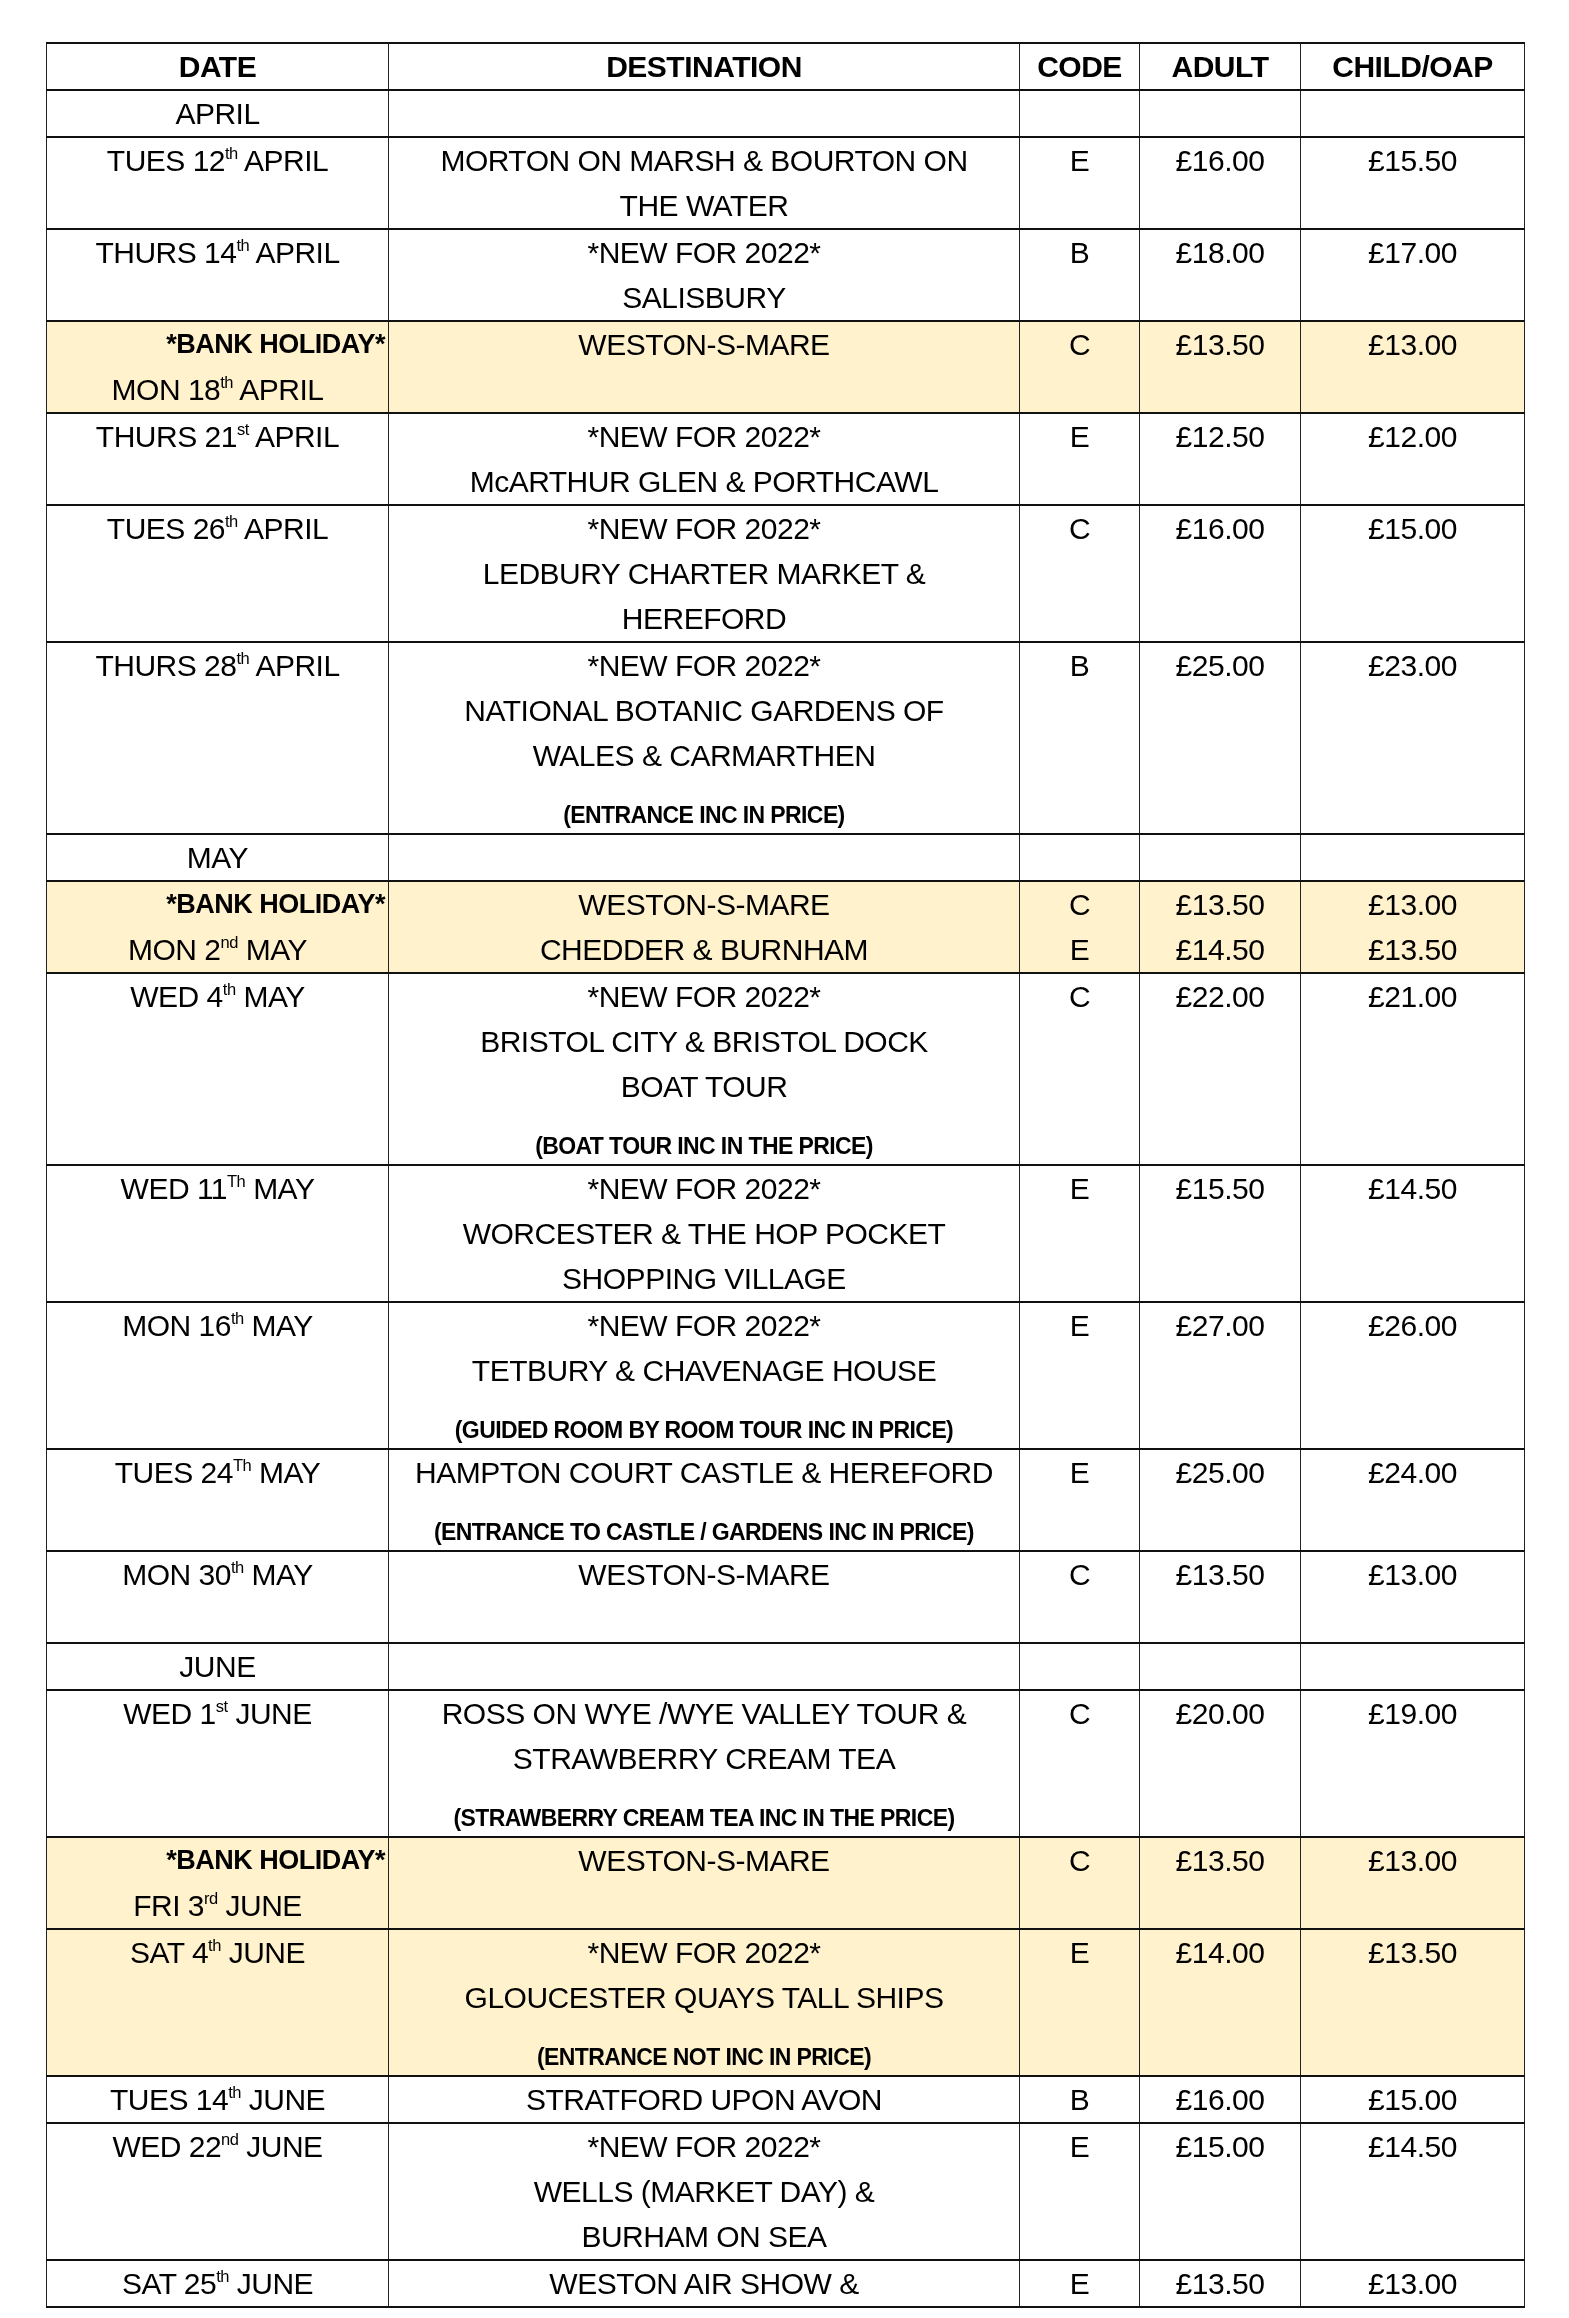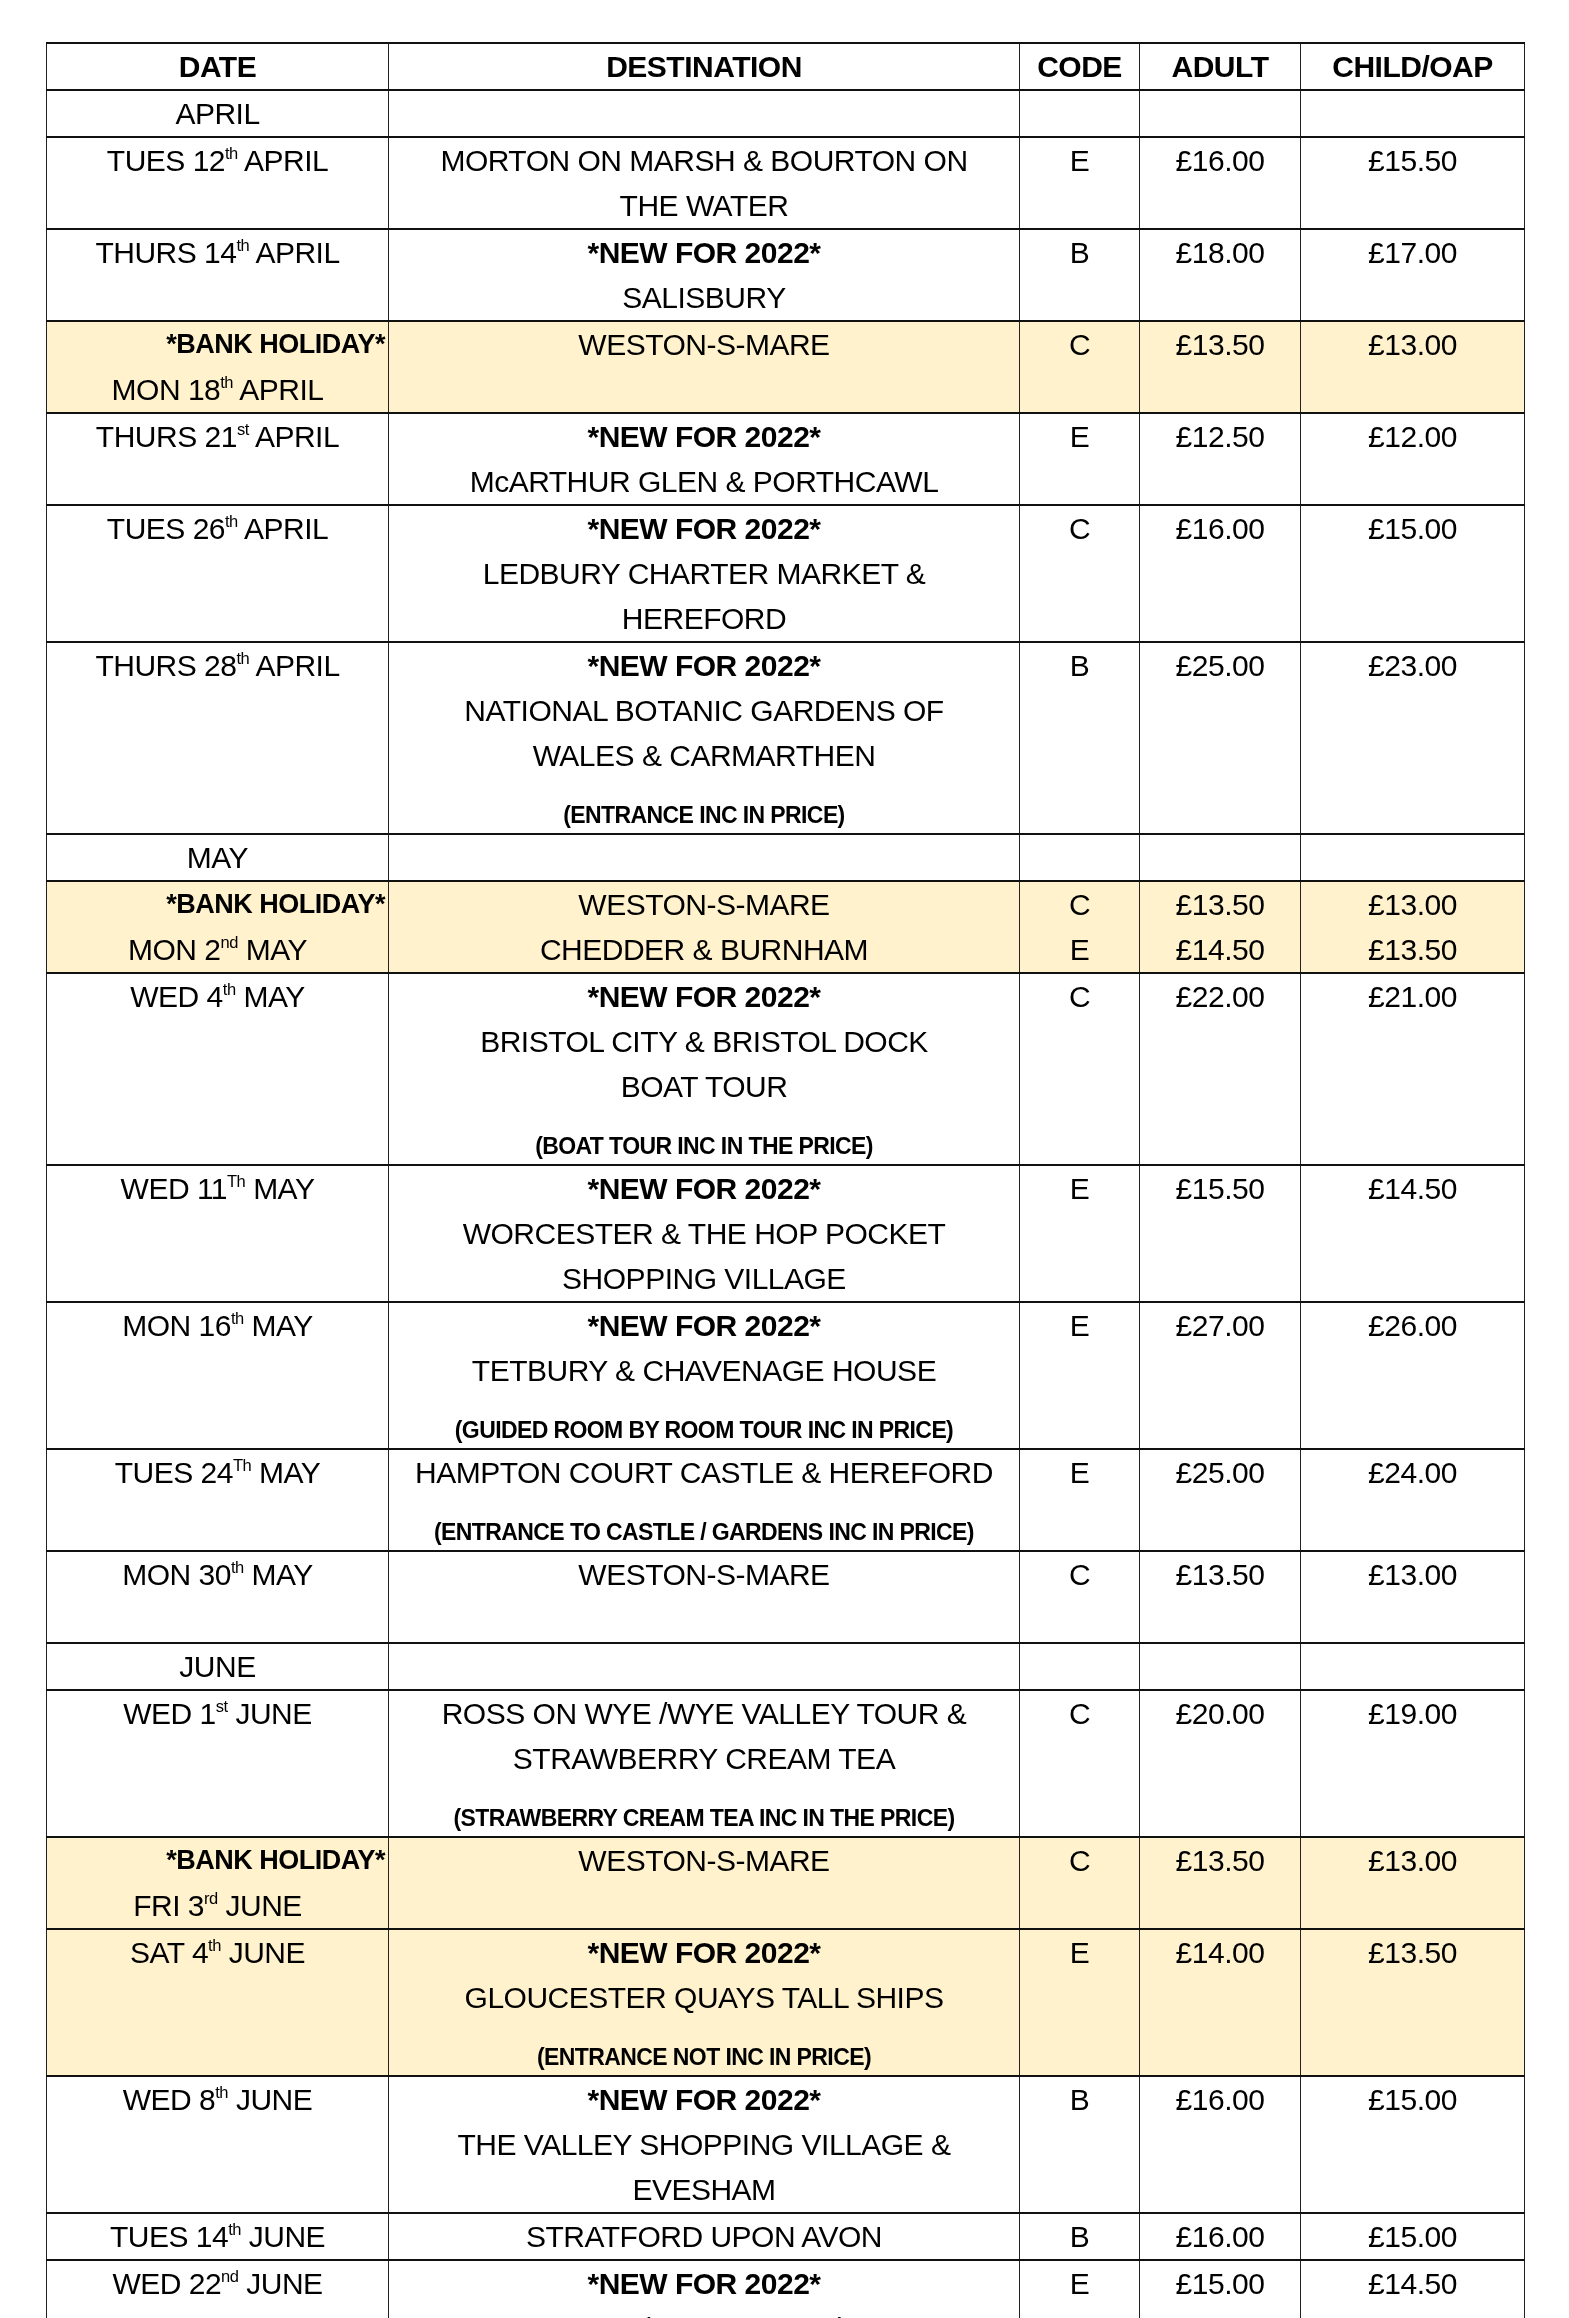--- a/index.html
+++ b/index.html
@@ -16,21 +16,21 @@
   table.schedule col.c-child { width: 224px; }
   table.schedule td, table.schedule th {
     border-left: 1.2px solid #222; border-right: 1.2px solid #222;
     border-top: 2px solid #111; border-bottom: 2px solid #111;
     text-align: center; vertical-align: top; padding: 0 3.1px;
     font-size: 30px; line-height: 45px; letter-spacing: -0.5px;
     font-weight: normal; white-space: nowrap; overflow: hidden;
   }
   table.schedule th { font-weight: bold; height: 45px; margin-left: 48px; }
   tr.hl td { background: #FFF2CC; }
-  .b { font-weight: bold; }
+  .b { font-weight: normal; }
   .month { font-weight: bold; }
   .note { font-weight: bold; font-size: 23px; line-height: 35px; letter-spacing: -0.6px; display: block; margin-top: 20px; }
   .line { display: block; }
   .bh { font-weight: bold; font-size: 27px; display: block; text-align: right; }
   sup { font-size: 0.55em; line-height: 0; vertical-align: 0.75em; margin-top: 28px; }
   .spacer { display: block; height: 45px; }
 </style>
 </head>
 <body>
 
@@ -351,39 +351,20 @@
         </td>
         <td>
           <span class="line">£14.00</span>
         </td>
         <td>
           <span class="line">£13.50</span>
         </td>
       </tr>
       <tr>
         <td>
-          <span class="line">WED  8<sup>th</sup> JUNE</span>
-        </td>
-        <td>
-          <span class="line b">*NEW FOR 2022*</span>
-          <span class="line">THE VALLEY SHOPPING VILLAGE &amp;</span>
-          <span class="line">EVESHAM</span>
-        </td>
-        <td>
-          <span class="line">B</span>
-        </td>
-        <td>
-          <span class="line">£16.00</span>
-        </td>
-        <td>
-          <span class="line">£15.00</span>
-        </td>
-      </tr>
-      <tr>
-        <td>
           <span class="line">TUES 14<sup>th</sup> JUNE</span>
         </td>
         <td>
           <span class="line">STRATFORD UPON AVON</span>
         </td>
         <td>
           <span class="line">B</span>
         </td>
         <td>
           <span class="line">£16.00</span>

